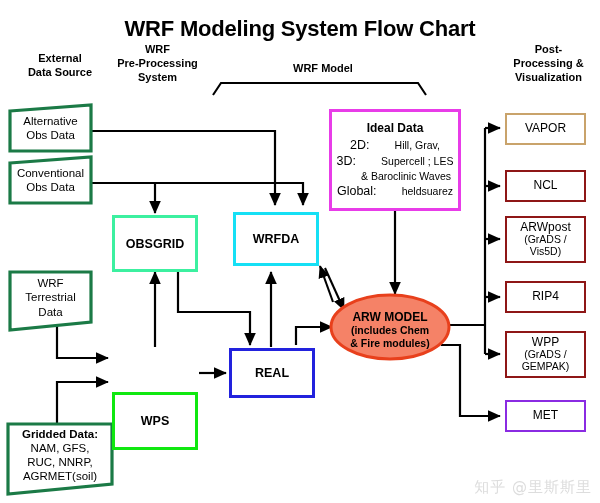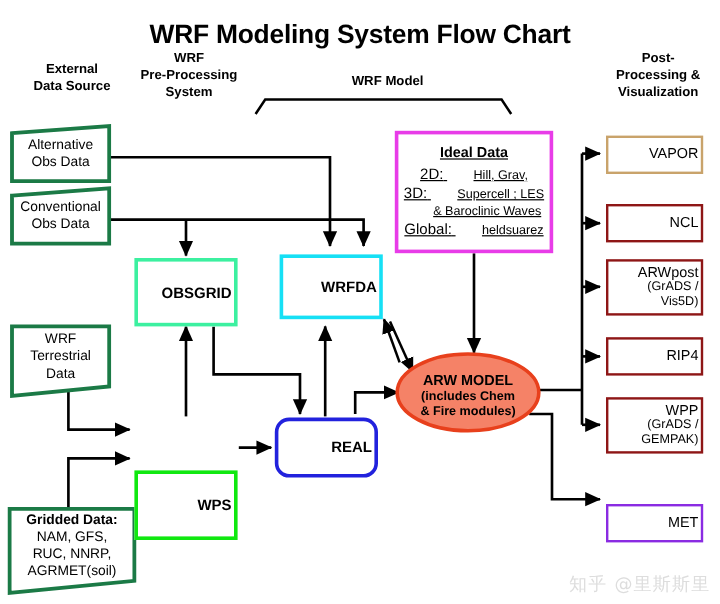--- a/index.html
+++ b/index.html
@@ -8,21 +8,21 @@
     width:600px;height:503px;overflow:hidden;position:relative;
     font-family:"Liberation Sans","DejaVu Sans",sans-serif;
     color:#000;
   }
   #stage{position:absolute;left:0;top:0;width:600px;height:503px;}
   svg#canvas{position:absolute;left:0;top:0;width:600px;height:503px;}
 
   .node{position:absolute;box-sizing:border-box;display:flex;
         align-items:center;justify-content:center;text-align:center;
         background:#ffffff;line-height:1.12;}
-  .node .lbl{display:block;width:100%;padding:0 2px;text-align:right;}
+  .node .lbl{display:block;width:100%;padding:0 2px;}
 
   
   .hdr{position:absolute;text-align:center;font-weight:bold;font-size:11px;
        line-height:1.25;color:#000;}
 
   .title{position:absolute;left:0;top:4px;width:600px;text-align:center;
          font-size:22px;font-weight:bold;letter-spacing:-0.2px;margin-top:12px;}
 
   
   .proc{border-style:solid;border-width:3px;font-weight:bold;font-size:12.5px;}
@@ -33,21 +33,21 @@
   .datash .txt{position:absolute;left:0;top:0;width:100%;height:100%;
      display:flex;align-items:center;justify-content:center;text-align:center;
      font-size:11.5px;line-height:1.22;}
   .datash svg{position:absolute;left:0;top:0;}
   .sm{font-size:10.5px;}
 
   
   .ideal{position:absolute;box-sizing:border-box;background:#fff;
          border:3px solid #e83ce8;display:flex;align-items:center;
          justify-content:center;}
-  .ideal .inner{font-size:11px;line-height:1.3;text-align:center;width:100%;text-decoration:underline;}
+  .ideal .inner{font-size:11px;line-height:1.3;text-align:center;width:100%;}
   .ideal .hd{font-weight:bold;font-size:12px;display:block;margin-bottom:1px;}
   .ideal .big{font-size:12.5px;}
   .ideal .sml{font-size:10.5px;padding-left:22px;}
 
   
   .ellip-lbl{position:absolute;text-align:center;font-weight:bold;
      font-size:11px;line-height:1.2;color:#000;pointer-events:none;}
   .ellip-lbl .t1{font-size:12px;}
   .ellip-lbl .t2{font-size:10.5px;}
 
@@ -198,21 +198,21 @@
   </div>
 
   <div class="node proc" style="left:233px;top:212px;width:86px;height:54px;border-color:#16e0f5;">
     <span class="lbl">WRFDA</span>
   </div>
 
   <div class="node proc" style="left:112px;top:348px;width:86px;height:58px;border-color:#10e810;margin-top:44px;">
     <span class="lbl">WPS</span>
   </div>
 
-  <div class="node proc" style="left:229px;top:348px;width:86px;height:50px;border-color:#2222dd;border-radius:12px;">
+  <div class="node proc" style="left:229px;top:348px;width:86px;height:50px;border-color:#2222dd;">
     <span class="lbl">REAL</span>
   </div>
 
   <div class="ideal" style="left:329px;top:109px;width:132px;height:102px;">
     <div class="inner">
       <span class="hd">Ideal Data</span>
       <div>
         <span class="big">2D:</span>
         <span class="sml">Hill, Grav,</span>
       </div>
@@ -258,19 +258,19 @@
   </div>
 
   <div class="node proc thin" style="left:505px;top:331px;width:81px;height:47px;border-color:#8e1616;">
     <span class="lbl">
       <span style="display:block;">WPP</span>
       <span class="sm" style="display:block;">(GrADS /</span>
       <span class="sm" style="display:block;">GEMPAK)</span>
     </span>
   </div>
 
-  <div class="node proc thin" style="left:505px;top:400px;width:81px;height:32px;border-color:#8a2be2;margin-top:20px;">
+  <div class="node proc thin" style="left:505px;top:400px;width:81px;height:32px;border-color:#8a2be2;">
     <span class="lbl">MET</span>
   </div>
 
   <div class="wm">知乎 @里斯斯里</div>
 
 </div>
 
 </body></html>

